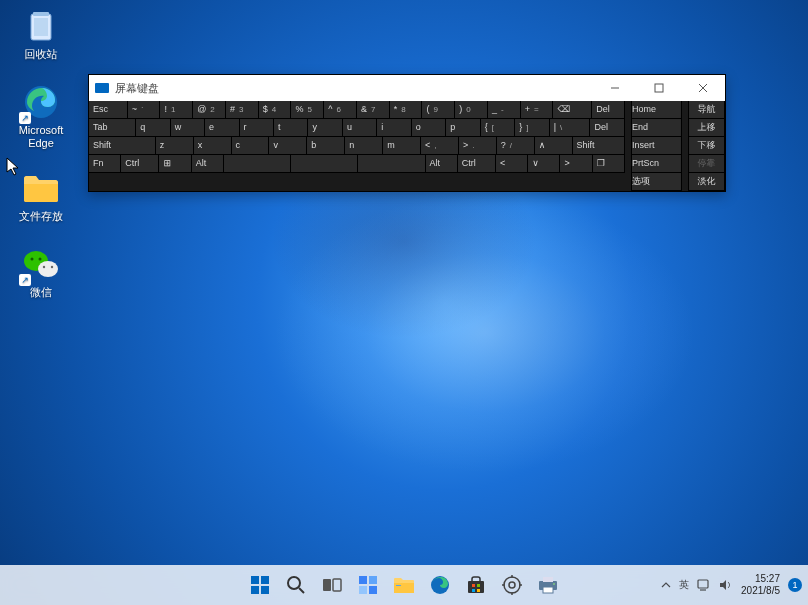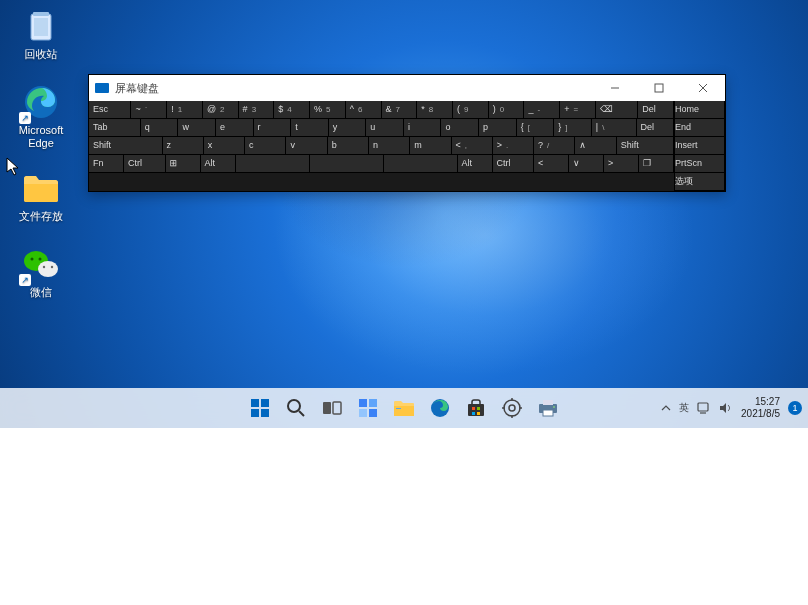--- a/index.html
+++ b/index.html
@@ -1,32 +1,32 @@
 <!DOCTYPE html>
 <html><head>
 <meta charset="utf-8">
 <style>
 html,body{margin:0;padding:0;width:808px;height:605px;overflow:hidden;font-family:"Segoe UI",Arial,sans-serif;}
-.desktop{position:relative;width:808px;height:428px;background:
+.desktop{position:relative;width:808px;height:605px;background:
  radial-gradient(circle at 55% 50%,#4aa8ff 0%,#1a6fd6 35%,#0d52a8 70%,#073a7c 100%);
  background-color:#0d52a8;}
 .bloom{position:absolute;inset:0;pointer-events:none;background:
  radial-gradient(ellipse 300px 200px at 60% 55%,rgba(255,255,255,0.25) 0%,rgba(120,180,255,0.15) 40%,transparent 70%),
  radial-gradient(ellipse 220px 160px at 50% 40%,rgba(20,40,100,0.35) 0%,transparent 60%);}
 .desk-icon{position:absolute;width:74px;text-align:center;color:#fff;font-size:11px;text-shadow:0 1px 2px rgba(0,0,0,.6);cursor:pointer;}
 .desk-icon .ico{width:40px;height:40px;margin:0 auto 2px;display:flex;align-items:center;justify-content:center;}
 .desk-icon .lbl{line-height:13px;}
 .shortcut{position:absolute;left:-2px;bottom:-2px;width:12px;height:12px;background:#fff;border-radius:2px;display:flex;align-items:center;justify-content:center;color:#0067c0;font-size:9px;}
 
 .osk{position:absolute;left:88px;top:74px;width:636px;background:#1a1a1a;border:1px solid #000;box-shadow:0 4px 12px rgba(0,0,0,.3);}
 .titlebar{height:26px;background:#fff;display:flex;align-items:center;padding-left:6px;font-size:11px;color:#444;}
 .titlebar .ticon{width:14px;height:10px;background:#0067c0;margin-right:6px;border-radius:1px;}
 .titlebar .spacer{flex:1;}
 .titlebar .winbtn{width:44px;height:26px;display:flex;align-items:center;justify-content:center;color:#555;}
-.kbody{display:flex;}
+.kbody{display:flex;gap:6px;}
 .mainkeys{flex:1;}
 .navkeys{width:50px;border-left:1px solid #000;}
 .funckeys{width:50px;border-left:1px solid #000;}
 .sidepanel{width:36px;border-left:1px solid #000;}
 .krow{display:flex;height:18px;}
 .key{flex:1;min-width:0;border:1px solid #000;border-top:none;border-left:none;background:#2b2b2b;color:#d8d8d8;font-size:9px;display:flex;align-items:center;padding:0 4px;line-height:9px;box-sizing:border-box;white-space:nowrap;overflow:hidden;}
 .key.dual{flex-direction:row;gap:4px;align-items:center;}
 .key.dual .s{font-size:8px;color:#aaa;}
 .key.w15{flex:1.5;}
 .key.w175{flex:1.75;}
@@ -259,20 +259,37 @@
           <div class="krow">
             <div class="key">Insert</div>
           </div>
           <div class="krow">
             <div class="key">PrtScn</div>
           </div>
           <div class="krow">
             <div class="key">选项</div>
           </div>
         </div>
+   <div class="sidepanel" id="sidepanel">
+          <div class="krow">
+            <div class="key">导航</div>
+          </div>
+          <div class="krow">
+            <div class="key">上移</div>
+          </div>
+          <div class="krow">
+            <div class="key">下移</div>
+          </div>
+          <div class="krow">
+            <div class="key dim">停靠</div>
+          </div>
+          <div class="krow">
+            <div class="key">淡化</div>
+          </div>
+        </div>
   </div>
  </div>
 
  <svg class="cursor" width="14" height="20">
   <path d="M1 1 L1 15 L5 12 L8 18 L10 17 L7 11 L12 11 Z" fill="#fff" stroke="#000" stroke-width="1"></path>
  </svg>
 
  <div class="taskbar">
   <div class="tb-center">
    <div class="tb-item">

